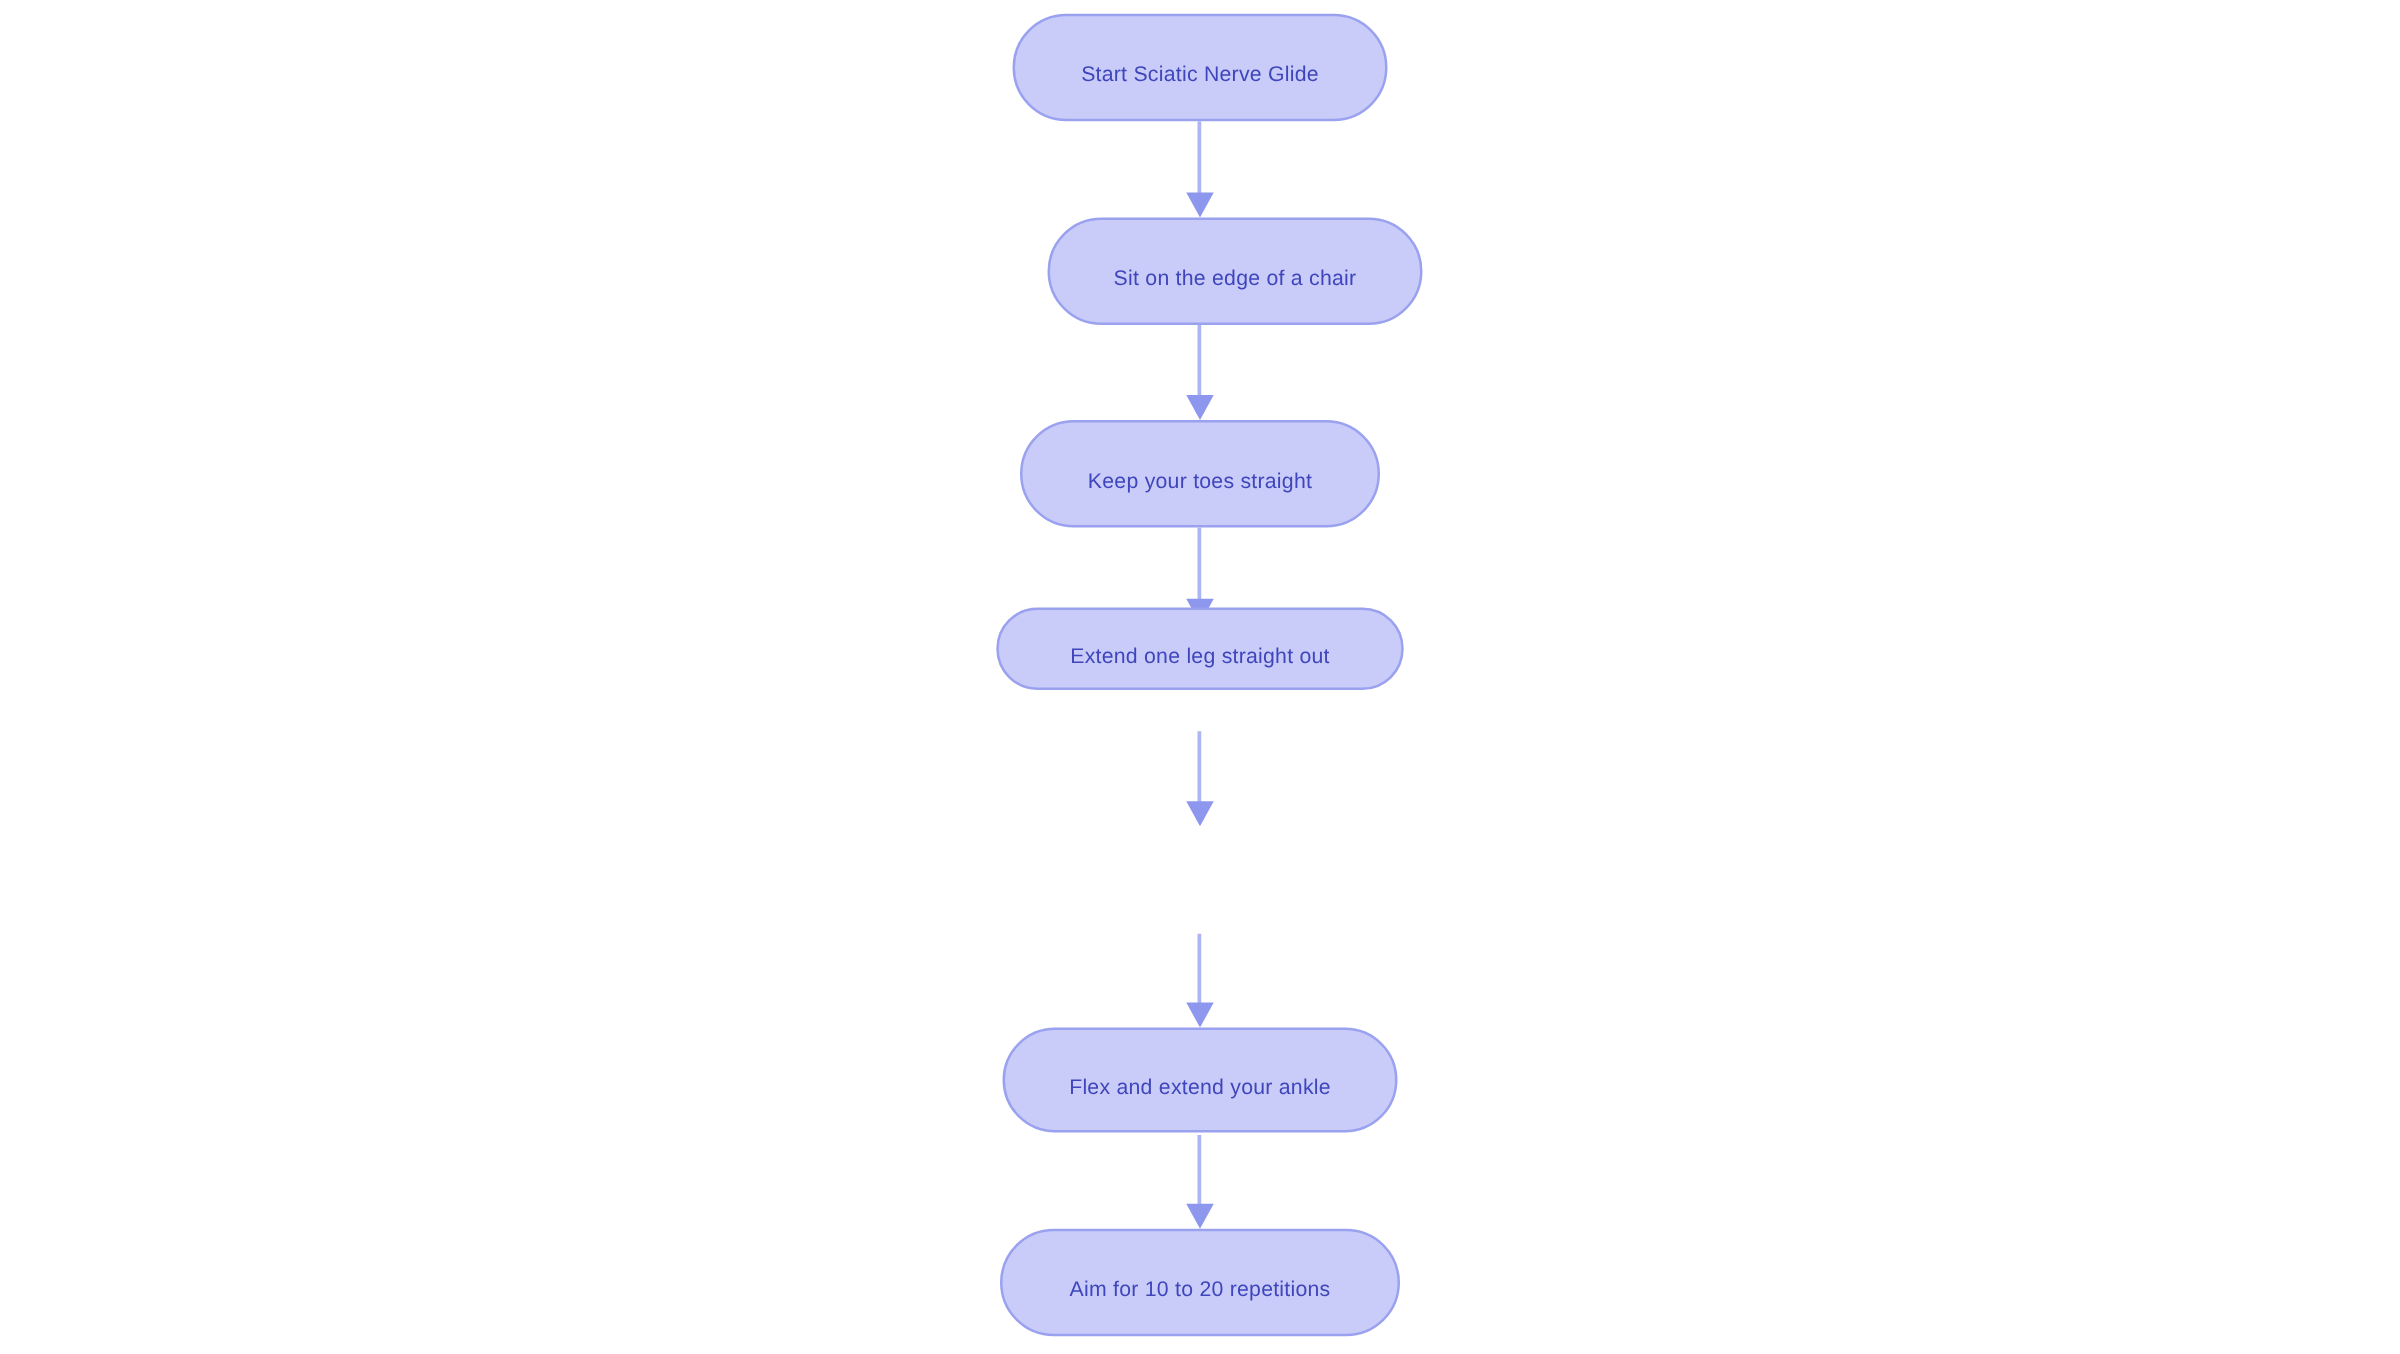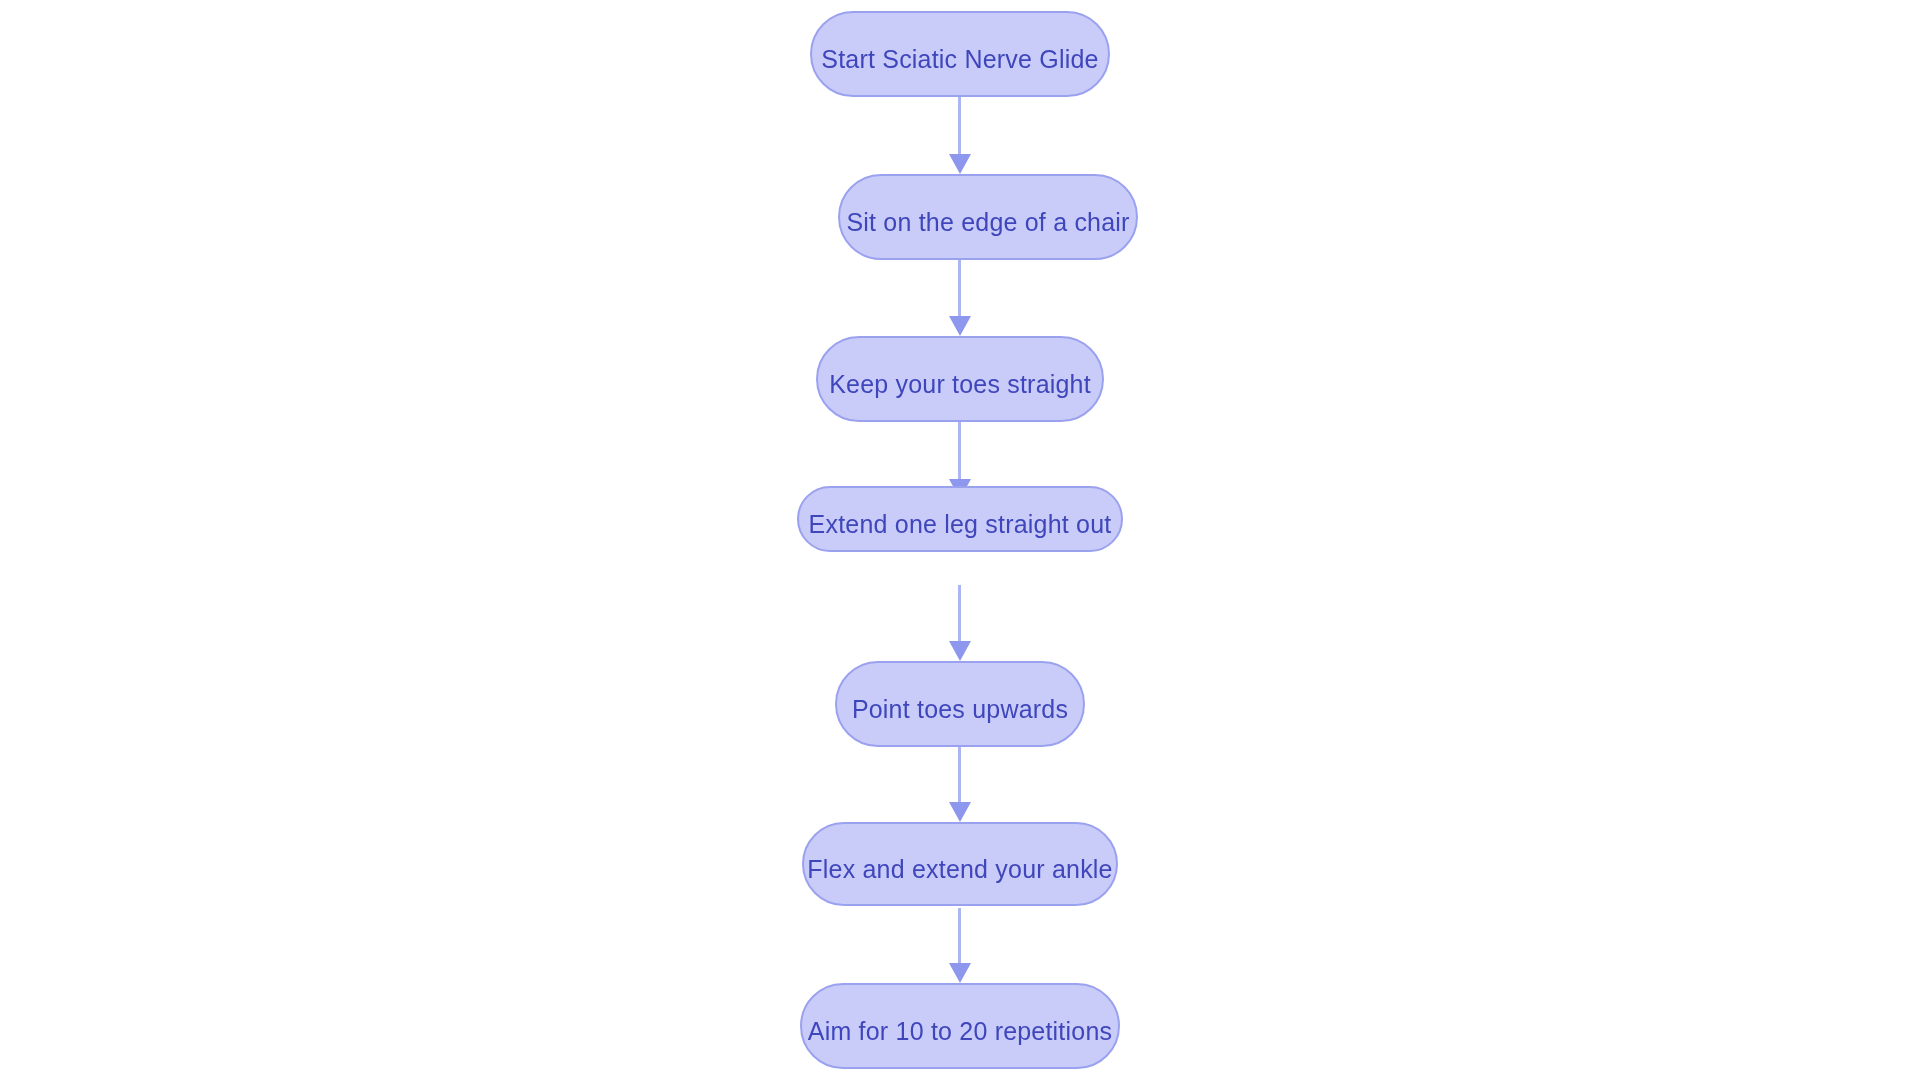--- a/index.html
+++ b/index.html
@@ -29,21 +29,21 @@
     background: var(--node-fill);
     border: 2px solid var(--node-border);
     border-radius: 43px;
     display: flex;
     align-items: center;
     justify-content: center;
     text-align: center;
   }
   .node-label {
     color: var(--node-text);
-    font-size: 25px;
+    font-size: 17px;
     letter-spacing: 0.2px;
     white-space: nowrap;
     line-height: 1;
     padding: 0 14px;
     margin-top: 10px;
   }
   .connector {
     position: absolute;
     width: 3px;
   }
@@ -101,23 +101,20 @@
 
   <div class="node" style="left:797px; top:486px; width:326px; height:66px;">
     <span class="node-label">Extend one leg straight out</span>
   </div>
 
   <div class="connector" style="left:958px; top:585px; height:76px;">
     <div class="connector-line"></div>
     <div class="connector-head"></div>
   </div>
 
-  <div class="node" style="left:835px; top:661px; width:250px; height:86px;">
-    <span class="node-label">Point toes upwards</span>
-  </div>
 
   <div class="connector" style="left:958px; top:747px; height:75px;">
     <div class="connector-line"></div>
     <div class="connector-head"></div>
   </div>
 
   <div class="node" style="left:802px; top:822px; width:316px; height:84px;">
     <span class="node-label">Flex and extend your ankle</span>
   </div>
 

